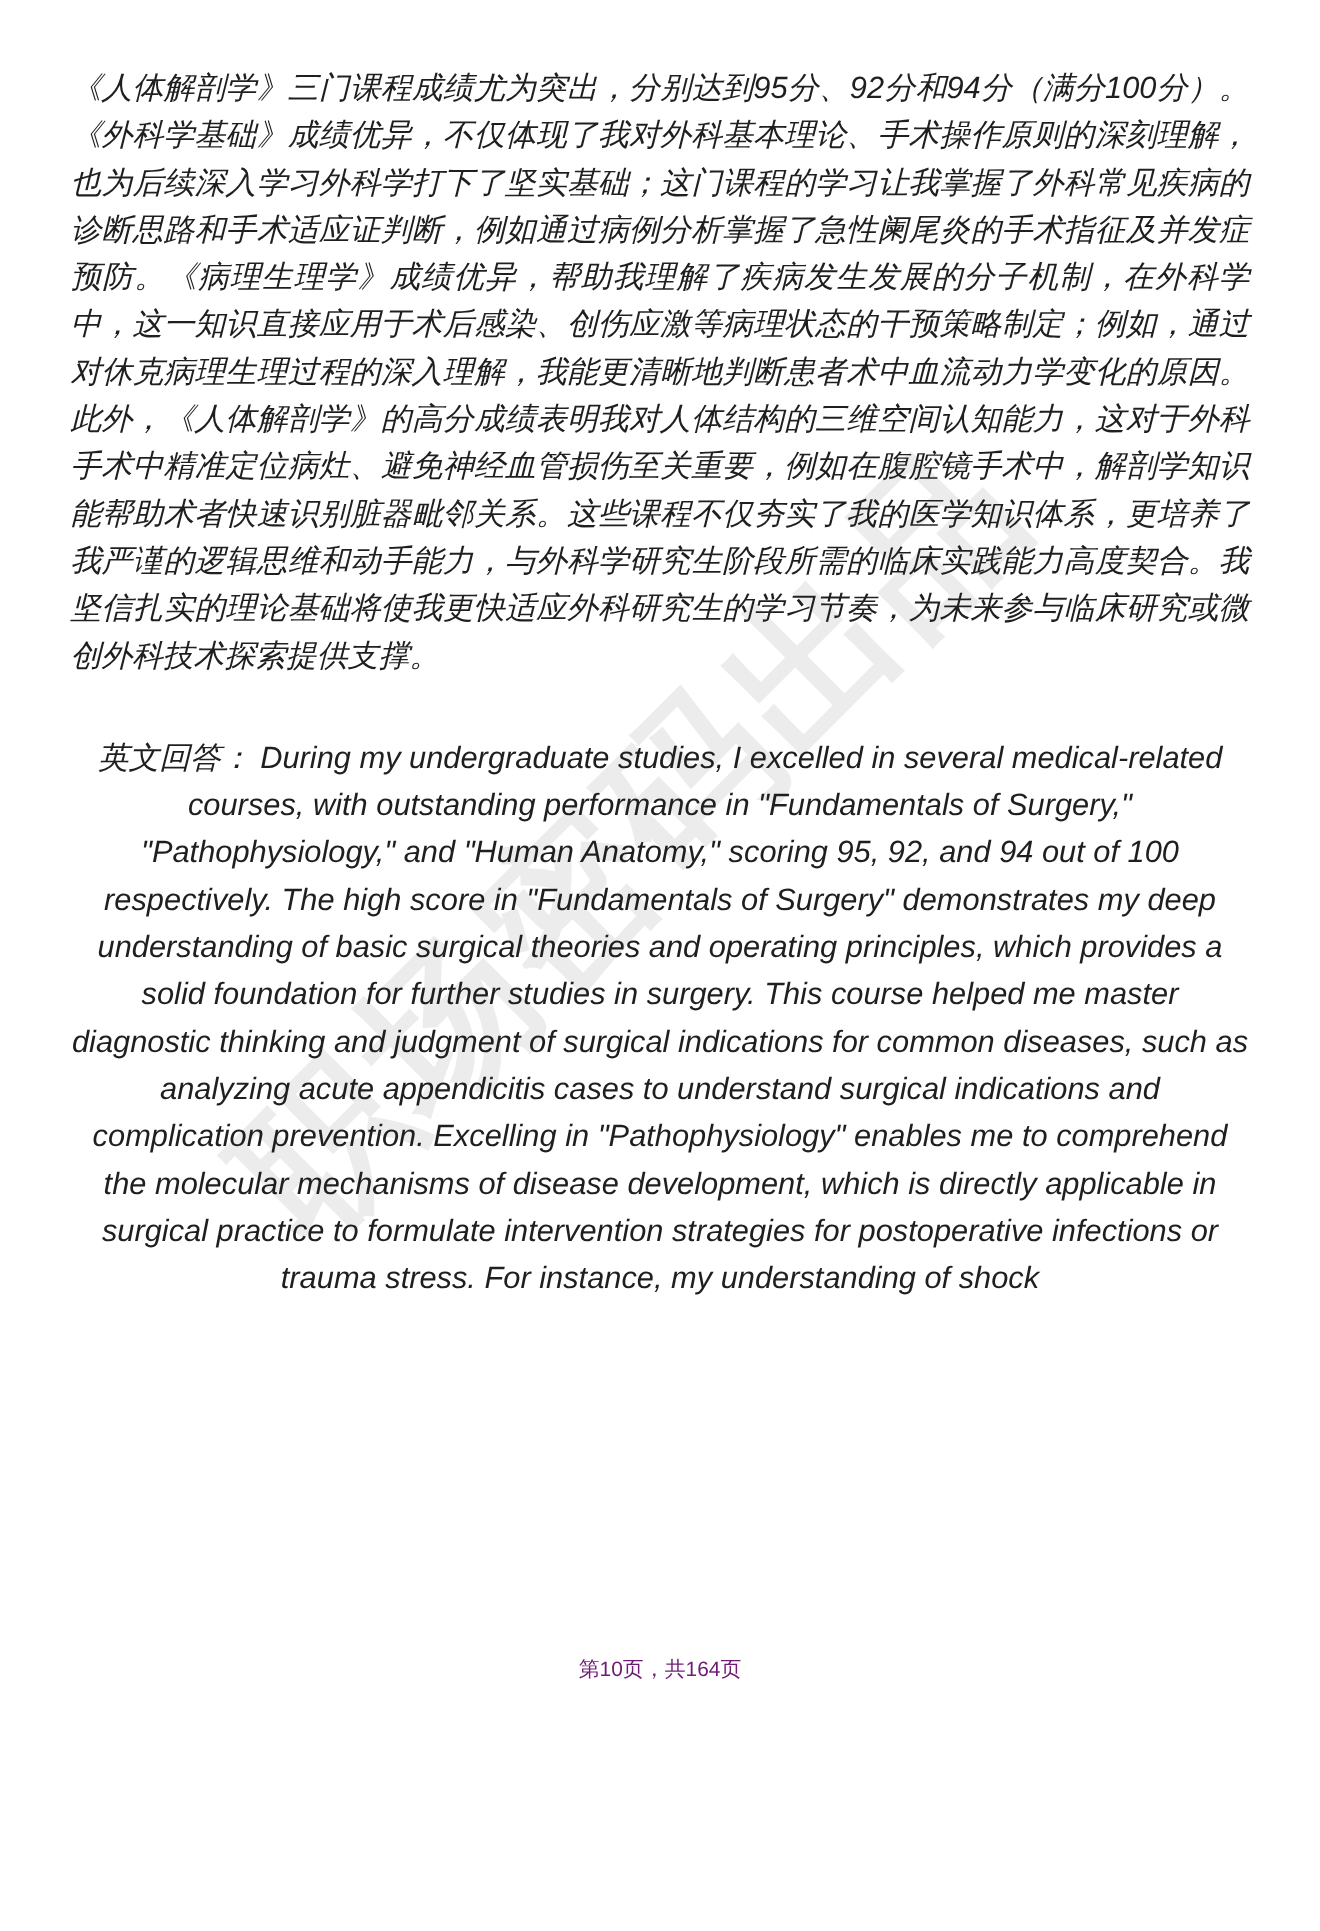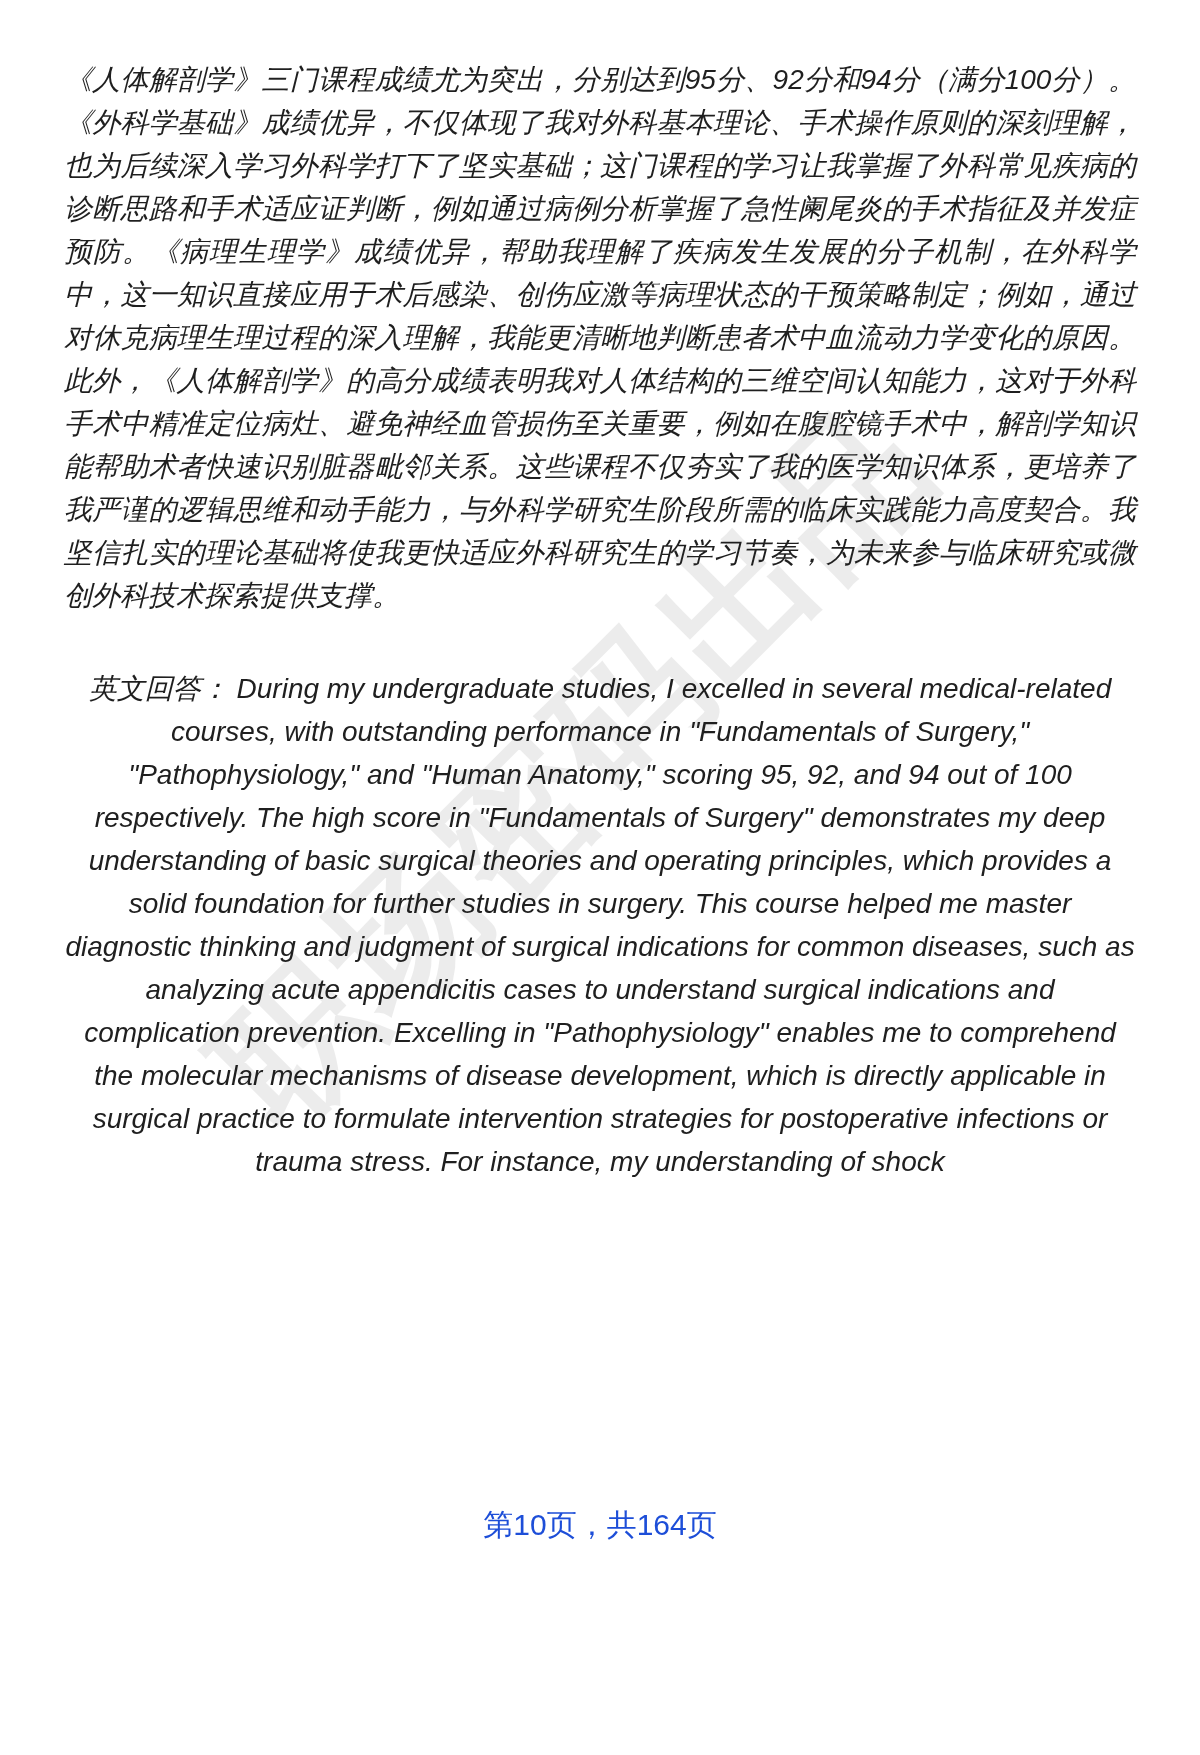--- a/index.html
+++ b/index.html
@@ -57,22 +57,22 @@
   .para.en {
     text-align: center;
   }
 
   .footer {
     position: absolute;
     left: 0;
     right: 0;
     top: 1505px;
     text-align: center;
-    font-size: 30px;
-    color: #1d4ed8;
+    font-size: 19px;
+    color: #701a75;
     z-index: 2;
   }
 </style>
 </head>
 <body>
 
 <div class="page">
 
   <div class="watermark">职场密码出品</div>
 

